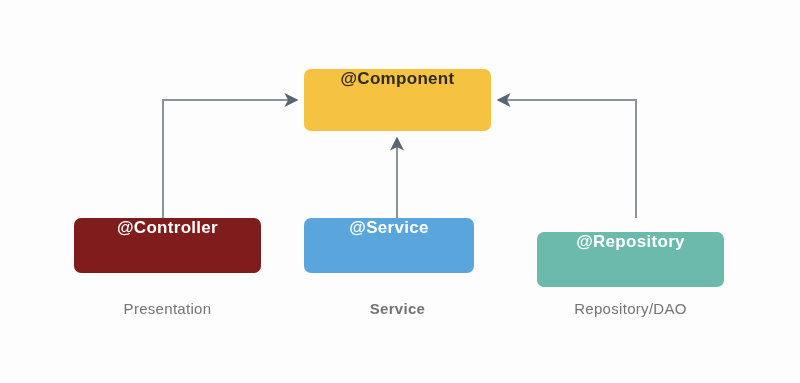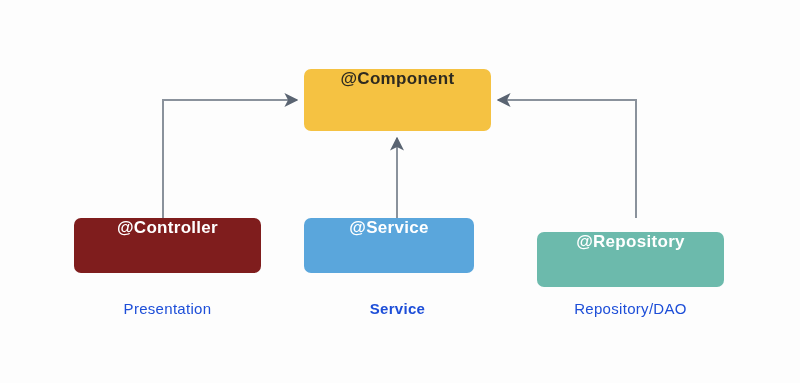--- a/index.html
+++ b/index.html
@@ -76,21 +76,21 @@
   #node-repository .node-label {
     color: #ffffff;
   }
 
   .caption {
     position: absolute;
     top: 300px;
     width: 187px;
     text-align: center;
     font-size: 15px;
-    color: #1d4ed8;
+    color: #737373;
     letter-spacing: 0.3px;
     white-space: nowrap;
   }
   #caption-presentation { left: 74px; }
   #caption-service { left: 304px; font-weight: bold; }
   #caption-persistence { left: 537px; }
 </style>
 </head>
 <body>
 

